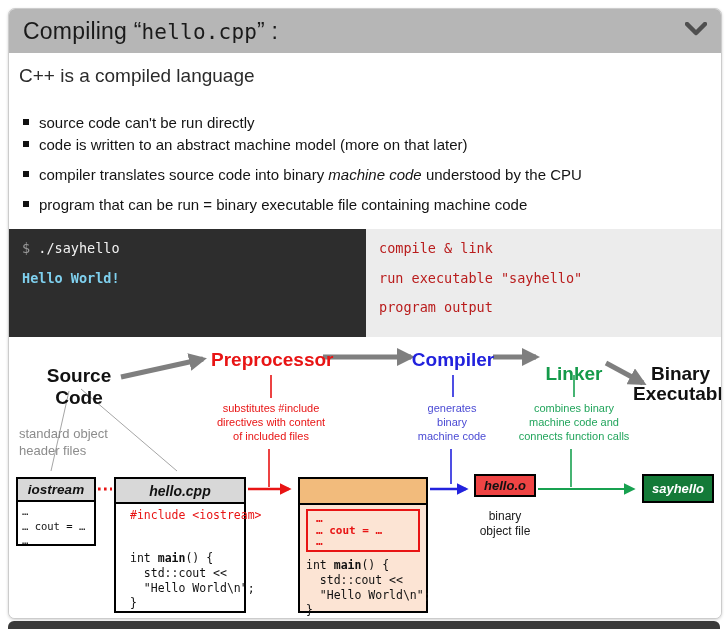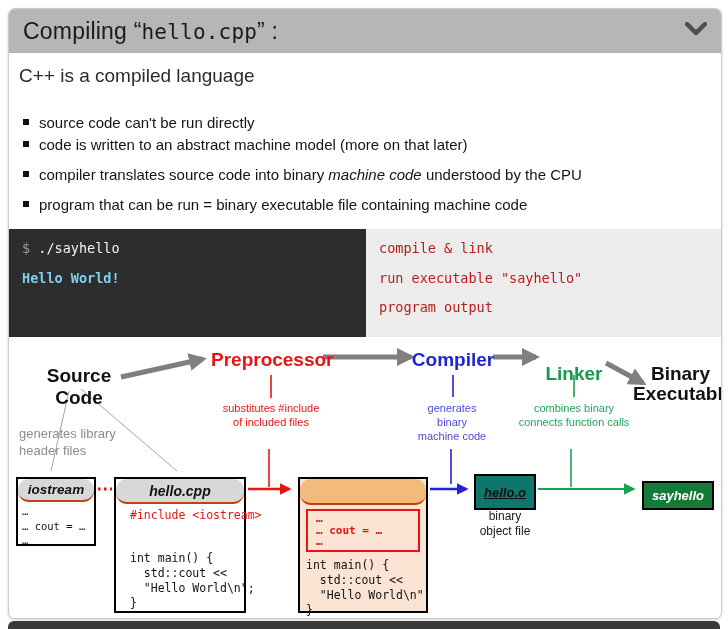--- a/index.html
+++ b/index.html
@@ -24,26 +24,26 @@
   .t-out{color:#7fd0ee;font-weight:bold;}
   .comment{color:#b91c1c;}
   
   .diagram{position:absolute;left:0;top:328px;width:712px;height:281px;background:#ffffff;}
   .diagram-svg{position:absolute;left:0;top:0;}
   .stage{position:absolute;font-weight:bold;font-size:19px;text-align:center;}
   .annot{position:absolute;font-size:11px;line-height:14px;text-align:center;}
   .note{position:absolute;font-size:13px;line-height:17px;color:#8c8c8c;}
   .note2{position:absolute;font-size:12px;line-height:15px;color:#1a1a1a;text-align:center;}
   .fbox{position:absolute;border:2px solid #000;background:#fff;box-sizing:border-box;}
-  .fbox-header{border-bottom:2px solid #c2410c;background:#d8d8d8;text-align:center;font-style:italic;font-weight:bold;font-size:13.5px;color:#111;display:flex;align-items:center;justify-content:center;border-radius:11px;}
+  .fbox-header{border-bottom:2px solid #000000;background:#d8d8d8;text-align:center;font-style:italic;font-weight:bold;font-size:13.5px;color:#111;display:flex;align-items:center;justify-content:center;}
   .mono-line{font-family:"DejaVu Sans Mono","Liberation Mono",monospace;white-space:pre;}
   .io-line{font-size:10.5px;line-height:14.5px;color:#111;}
   .code-line{font-size:11.5px;line-height:15px;color:#111;}
   .inc{color:#e81414;}
-  .kw{font-weight:normal;}
+  .kw{font-weight:bold;}
   .chip{position:absolute;border:2px solid #000;box-sizing:border-box;display:flex;align-items:center;justify-content:center;font-style:italic;font-weight:bold;font-size:13px;}
   .redbox{margin:4px 6px 0 6px;border:2px solid #e81414;padding:2px 0 2px 8px;}
   .redbox .mono-line{font-size:11px;line-height:11.5px;color:#e81414;font-weight:bold;}
   .bottom-bar{position:absolute;left:8px;top:621px;width:712px;height:8px;background:#3a3a3a;border-radius:6px 6px 0 0;cursor:pointer;}
 </style>
 </head>
 <body>
 
 <div class="card">
 
@@ -131,34 +131,36 @@
     <div class="stage" style="left:202px;top:12px;width:120px;color:#e81414;">Preprocessor</div>
     <div class="stage" style="left:394px;top:12px;width:100px;color:#2222dd;">Compiler</div>
     <div class="stage" style="left:525px;top:26px;width:80px;color:#149a4a;">Linker</div>
     <div class="stage" style="left:624px;top:27px;width:95px;color:#111;line-height:20px;">
       <div>Binary</div>
       <div>Executable</div>
     </div>
 
     <div class="annot" style="left:187px;top:64px;width:150px;color:#e81414;">
       <div>substitutes #include</div>
+      <div>directives with content</div>
       <div>of included files</div>
     </div>
     <div class="annot" style="left:383px;top:64px;width:120px;color:#4a4ad4;">
       <div>generates</div>
       <div>binary</div>
       <div>machine code</div>
     </div>
     <div class="annot" style="left:490px;top:64px;width:150px;color:#22a55c;">
       <div>combines binary</div>
+      <div>machine code and</div>
       <div>connects function calls</div>
     </div>
 
     <div class="note" style="left:10px;top:88px;">
-      <div>generates library</div>
+      <div>standard object</div>
       <div>header files</div>
     </div>
 
     <div class="fbox" style="left:7px;top:140px;width:80px;height:69px;">
       <div class="fbox-header" style="height:21px;">iostream</div>
       <div style="padding:2px 0 0 4px;">
         <div class="mono-line io-line">…</div>
         <div class="mono-line io-line">… cout = …</div>
         <div class="mono-line io-line">…</div>
       </div>
@@ -187,24 +189,24 @@
         <div style="height:6px;"></div>
         <div style="padding-left:6px;">
           <div class="mono-line code-line"><span>int </span><span class="kw">main</span><span>() {</span></div>
           <div class="mono-line code-line">  std::cout &lt;&lt;</div>
           <div class="mono-line code-line">  "Hello World\n";</div>
           <div class="mono-line code-line">}</div>
         </div>
       </div>
     </div>
 
-    <div class="chip" style="left:465px;top:137px;width:62px;height:36px;background:#0f766e;color:#111;text-decoration:underline;">hello.o</div>
+    <div class="chip" style="left:465px;top:137px;width:62px;height:23px;background:#ef4444;color:#111;">hello.o</div>
     <div class="note2" style="left:456px;top:172px;width:80px;">
       <div>binary</div>
       <div>object file</div>
     </div>
 
-    <div class="chip" style="left:633px;top:137px;width:72px;height:29px;background:#147a38;color:#ffffff;margin-top:7px;">sayhello</div>
+    <div class="chip" style="left:633px;top:137px;width:72px;height:29px;background:#147a38;color:#ffffff;">sayhello</div>
 
   </div>
 </div>
 
 <div class="bottom-bar"></div>
 
 </body></html>

